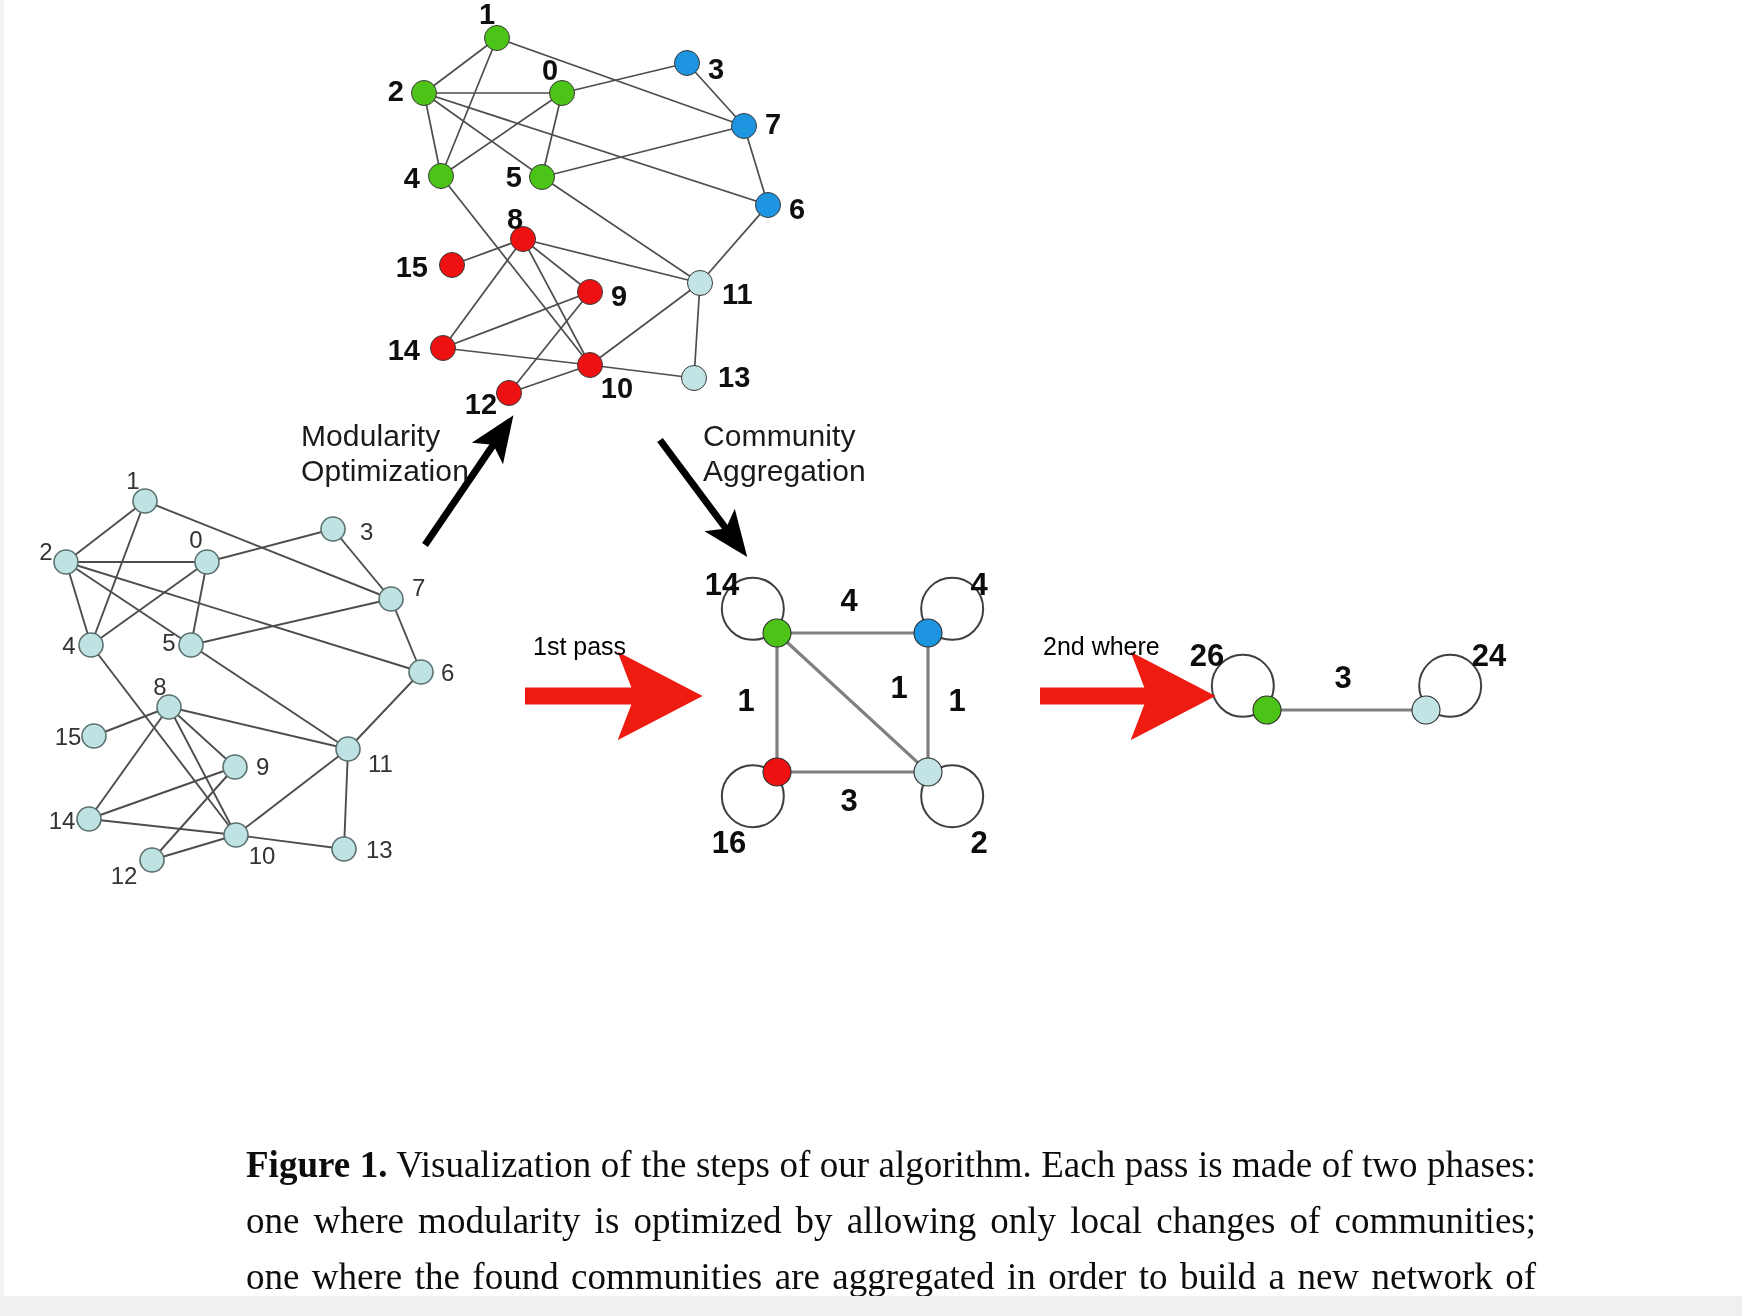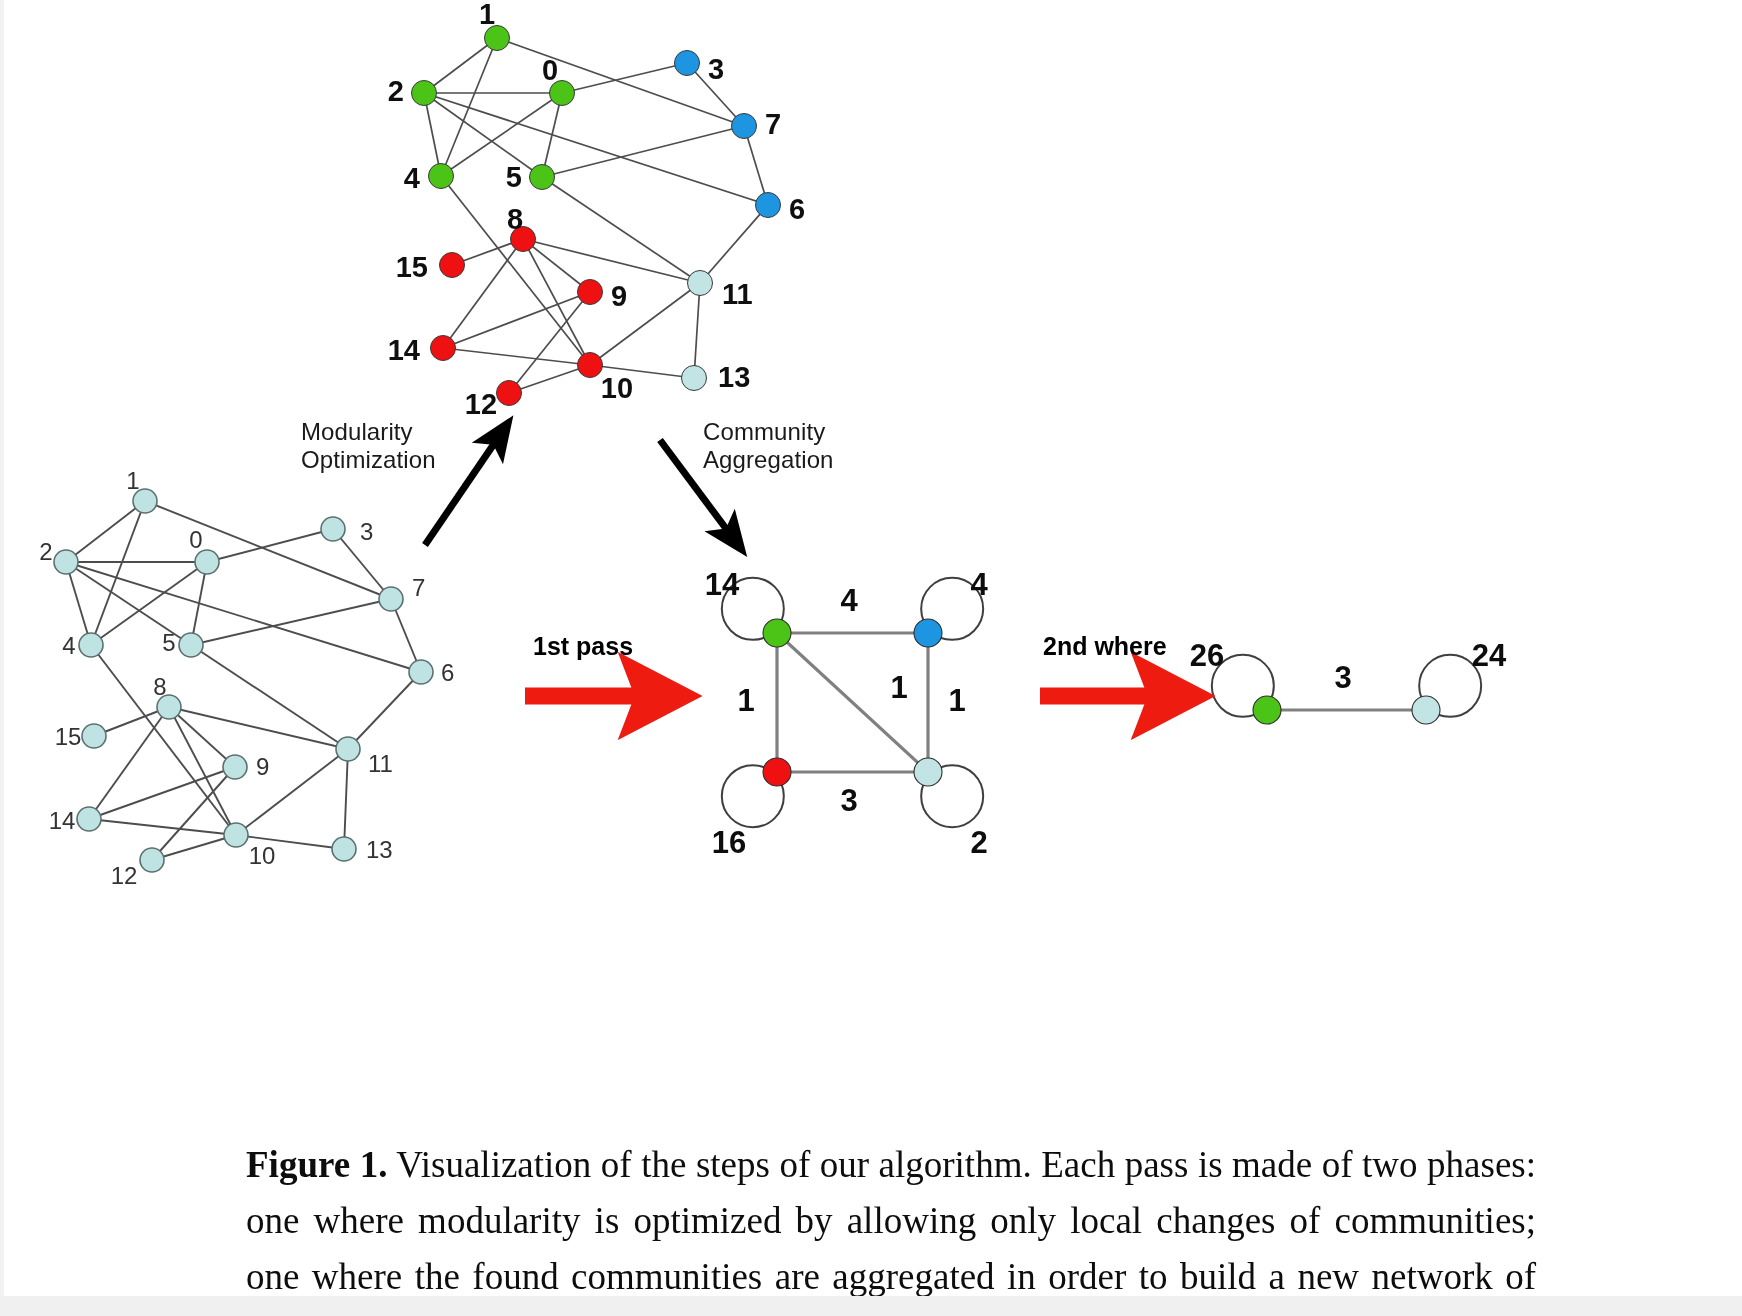--- a/index.html
+++ b/index.html
@@ -23,31 +23,31 @@
   }
   #graph-canvas {
     position: absolute;
     left: 0; top: 0;
     width: 1742px;
     height: 1316px;
   }
   .phase-label {
     position: absolute;
     font-family: "Liberation Sans", sans-serif;
-    font-size: 24px;
+    font-size: 30px;
     color: #1a1a1a;
     line-height: 1.18;
     white-space: pre-line;
     letter-spacing: 0.1px;
   }
   .pass-label {
     position: absolute;
     font-family: "Liberation Sans", sans-serif;
     font-size: 25px;
-    font-weight: bold;
+    font-weight: normal;
     color: #000000;
   }
   .caption {
     position: absolute;
     left: 246px;
     top: 1137px;
     width: 1290px;
     font-family: "Liberation Serif", serif;
     font-size: 37px;
     line-height: 1.52;

